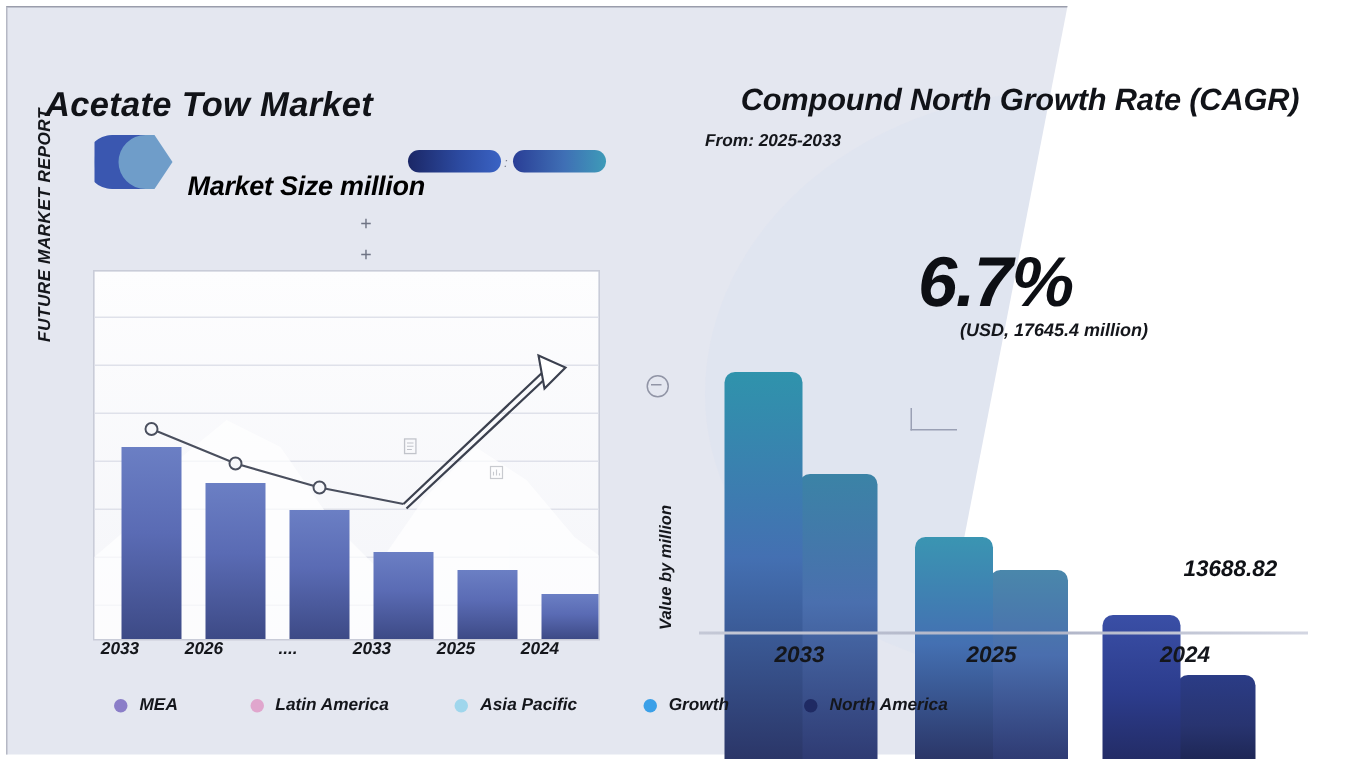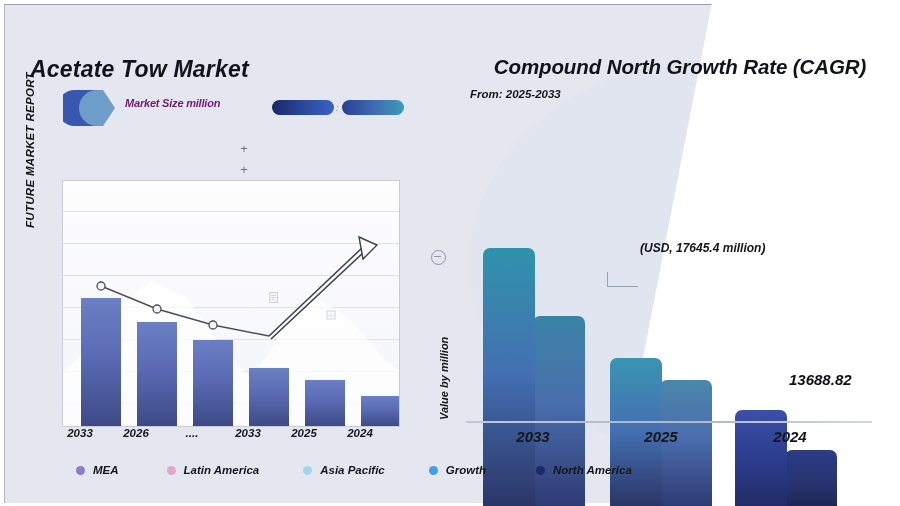--- a/index.html
+++ b/index.html
@@ -56,22 +56,22 @@
   .left-title{
     position:absolute;left:30px;top:56px;
     font-size:23px;font-weight:bold;color:#111318;
     letter-spacing:.2px;
   }
   .hex-icon{
     position:absolute;left:63px;top:90px;
     width:62px;height:36px;
   }
   .ms-label{
-    position:absolute;left:125px;top:97px;
-    font-size:11px;font-weight:bold;color:#701a75;
+    position:absolute;left:125px;top:114px;
+    font-size:18px;font-weight:bold;color:#000000;
     letter-spacing:-.2px;
   }
   .pill{
     position:absolute;top:100px;height:15px;border-radius:9px;
   }
   .pill-a{left:272px;width:62px;
     background:linear-gradient(90deg,#1b2766 0%,#2c4aa0 55%,#3a63c4 100%);}
   .pill-b{left:342px;width:62px;
     background:linear-gradient(90deg,#2a3e96 0%,#3f6fb5 55%,#3e9bb8 100%);}
   .pill-sep{
@@ -152,21 +152,21 @@
     text-align:left;
     font-size:11.5px;font-weight:bold;color:#14161b;
   }
   .cagr-val{
     position:absolute;left:612px;top:160px;
     font-size:47px;font-weight:bold;color:#0d0f14;
     letter-spacing:-1px;
   }
   .cagr-note{
     position:absolute;left:640px;top:213px;
-    font-size:12px;font-weight:bold;color:#14161b;margin-top:28px;
+    font-size:12px;font-weight:bold;color:#14161b;
   }
   .bar-r{
     position:absolute;bottom:0;
     border-radius:7px 7px 0 0;
   }
   .rc-baseline{
     position:absolute;left:466px;top:421px;width:406px;height:2px;
     background:linear-gradient(90deg,#c4c8d6,#aeb3c6 55%,#d3d6e2);
   }
   .xlab-r{
@@ -280,20 +280,21 @@
 
   <div class="bar-r" style="left:660px;width:52px;height:126px;background:linear-gradient(180deg,#4a87ab 0%,#4a6eae 45%,#2f3b73 100%);"></div>
   <div class="bar-r" style="left:610px;width:52px;height:148px;background:linear-gradient(180deg,#3a95b2 0%,#4470b2 48%,#2b3668 100%);"></div>
 
   <div class="bar-r" style="left:785px;width:52px;height:56px;background:linear-gradient(180deg,#2b3c86 0%,#283470 60%,#1e2756 100%);"></div>
   <div class="bar-r" style="left:735px;width:52px;height:96px;background:linear-gradient(180deg,#3a4fa6 0%,#2c3c8c 55%,#232c66 100%);"></div>
 
   <div class="tick-mark"></div>
   <div class="rc-baseline"></div>
 
+  <div class="cagr-val">6.7%</div>
   <div class="cagr-note">(USD, 17645.4 million)</div>
   <div class="val-10250">13688.82</div>
 
   <div class="xlab-r" style="left:488px">2033</div>
   <div class="xlab-r" style="left:616px">2025</div>
   <div class="xlab-r" style="left:745px">2024</div>
 
   <div class="legend">
     <div class="lg-item">
       <span class="lg-dot" style="background:#8b7ec8"></span>

